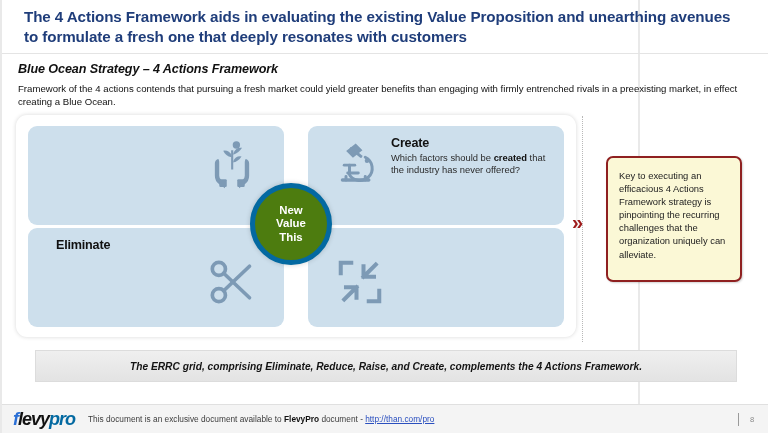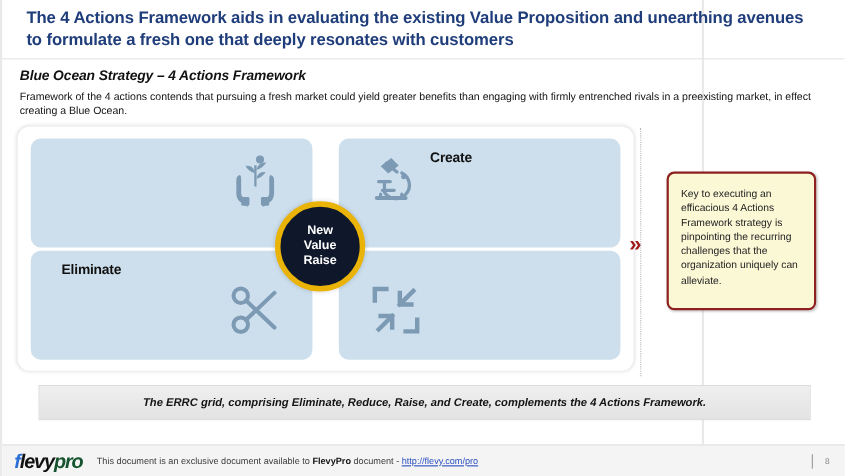--- a/index.html
+++ b/index.html
@@ -115,22 +115,22 @@
   .quad.bl .qicon { right: 24px; top: 26px; }
   .quad.br .qicon { left: 24px;  top: 26px; }
   .qicon svg { width: 100%; height: 100%; display: block; }
 
   
   #center-circle {
     position: absolute;
     left: 248px; top: 183px;
     width: 82px; height: 82px;
     border-radius: 50%;
-    background: #0f172a;
-    border: 5px solid #eab308;
+    background: #4d7c0f;
+    border: 5px solid #0369a1;
     box-sizing: border-box;
     color: #ffffff;
     font-size: 11.4px;
     font-weight: bold;
     line-height: 13.5px;
     display: flex;
     align-items: center;
     justify-content: center;
     text-align: center;
     z-index: 5;
@@ -205,21 +205,21 @@
     position: absolute;
     left: 11px; top: 5px;
     font-size: 18px;
     font-weight: bold;
     font-style: italic;
     letter-spacing: -1px;
     line-height: 19px;
   }
   #logo .f  { color: #2a6fd6; }
   #logo .levy { color: #111111; }
-  #logo .pro  { color: #14532d; }
+  #logo .pro  { color: #0369a1; }
 
   #footer-note {
     position: absolute;
     left: 86px; top: 9px;
     font-size: 8.3px;
     color: #3c3c3c;
   }
   #footer-note b { color: #111111; }
   #footer-link {
     color: #2a4fbf;
@@ -266,20 +266,21 @@
           <path d="M48 24 q3.6 1.2 3.6 5.2 l0 14 q0 6.2-5 9.6 l-6.6 4.6 l0-6.2 l4.4-3.6 q2.2-1.8 2.2-4.6 l0-14.6 q0-4 1.4-4.4 z"></path>
           <rect x="17.5" y="47" width="8.5" height="9" rx="1.4"></rect>
           <rect x="38" y="47" width="8.5" height="9" rx="1.4"></rect>
         </svg>
       </div>
     </div>
 
     <div class="quad tr">
       <div class="qtext">
         <div class="qtitle">Create</div>
+        <div class="qbody"><span>Which factors should be </span><b>created</b><span> that the industry has never offered?</span></div>
       </div>
       <div class="qicon">
         <svg viewBox="0 0 64 64" fill="none" stroke="currentColor" stroke-width="3.4" stroke-linecap="round" aria-hidden="true">
           <path d="M22 12 L33 21"></path>
           <path d="M18 15 L27 8 L33 14 L24 21 Z" fill="currentColor" stroke-width="2.4"></path>
           <path d="M38 22 a14 14 0 1 1 -19 18"></path>
           <circle cx="40" cy="26" r="2.6" fill="currentColor" stroke="none"></circle>
           <path d="M18 40 L30 40"></path>
           <path d="M14 31 L26 31"></path>
           <path d="M20 31 L20 40"></path>
@@ -313,36 +314,36 @@
         </svg>
       </div>
     </div>
 
   </div>
 
   <div id="center-circle">
     <div>
       <div>New</div>
       <div>Value</div>
-      <div>Raise</div>
+      <div>This</div>
     </div>
   </div>
 
   <div id="divider"></div>
 
   <div id="chevron">»</div>
 
   <div id="callout">
     <div id="callout-text">Key to executing an efficacious 4 Actions Framework strategy is pinpointing the recurring challenges that the organization uniquely can alleviate.</div>
   </div>
 
   <div id="errc-banner">
     <div id="errc-text">The ERRC grid, comprising Eliminate, Reduce, Raise, and Create, complements the 4 Actions Framework.</div>
   </div>
 
   <div id="footer">
     <div id="logo"><span class="f">f</span><span class="levy">levy</span><span class="pro">pro</span></div>
-    <div id="footer-note"><span>This document is an exclusive document available to </span><b>FlevyPro</b><span> document - </span><a id="footer-link" href="#">http://flevy.com/pro</a></div>
+    <div id="footer-note"><span>This document is an exclusive document available to </span><b>FlevyPro</b><span> document - </span><a id="footer-link" href="#">http://than.com/pro</a></div>
     <div id="footer-sep"></div>
     <div id="page-num">8</div>
   </div>
 
 </div>
 
 </body></html>

